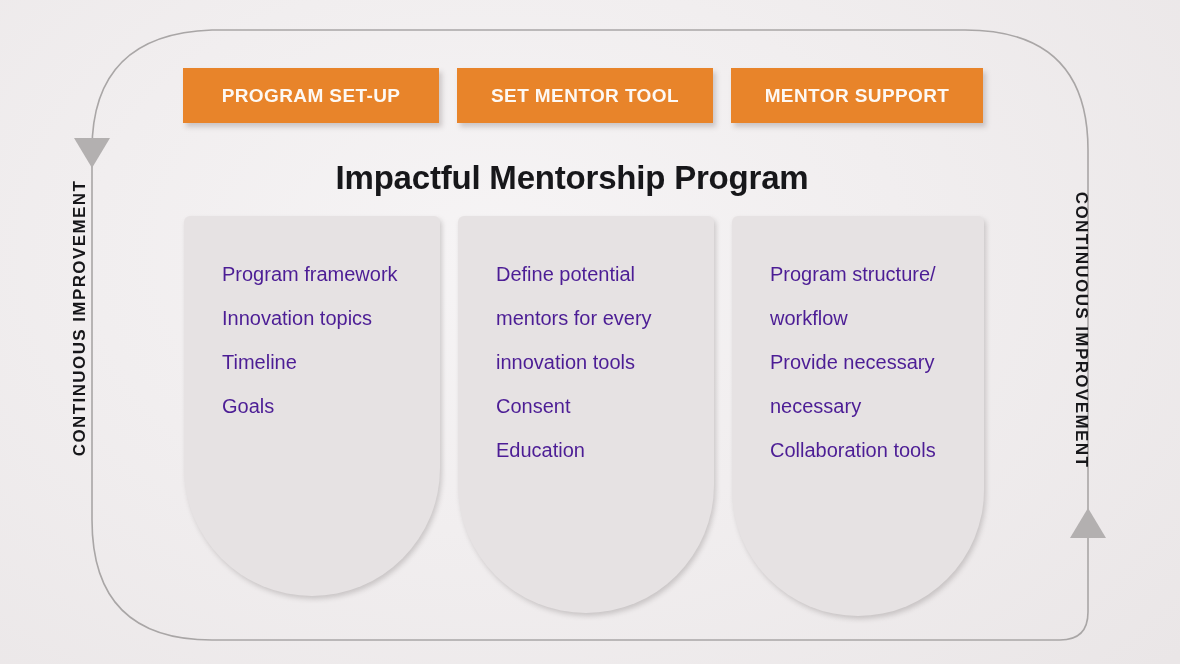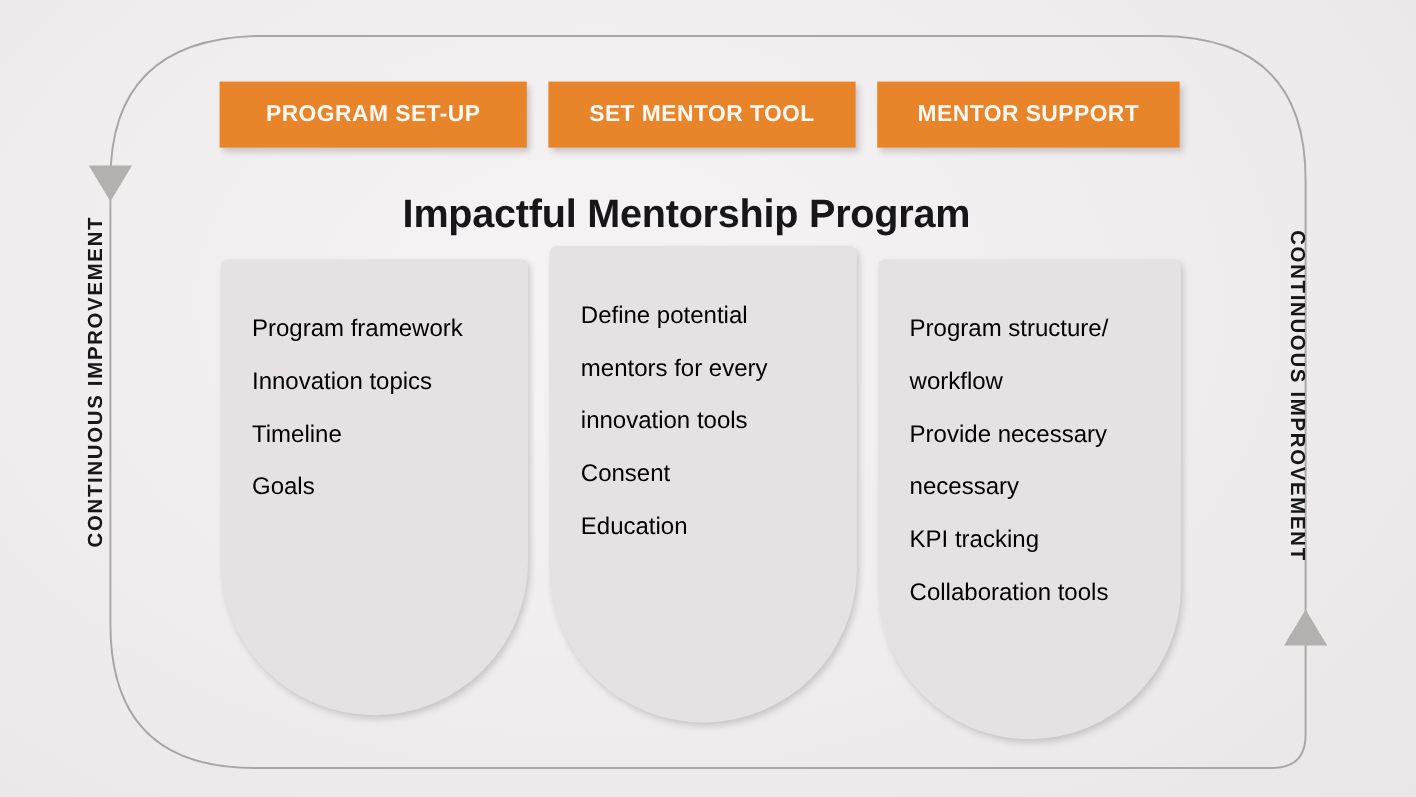--- a/index.html
+++ b/index.html
@@ -79,28 +79,29 @@
   
   .card {
     position: absolute;
     background: #e6e2e3;
     border-radius: 6px 6px 128px 128px;
     box-shadow: 2px 3px 5px rgba(125,118,118,0.33);
     box-sizing: border-box;
     padding: 36px 0 0 26px;
   }
   .card-0 { left: 184px; top: 216px; width: 256px; height: 380px; }
-  .card-1 { left: 458px; top: 205px; width: 256px; height: 397px; }
+  .card-1 { left: 458px; top: 216px; width: 256px; height: 397px; }
   .card-2 { left: 732px; top: 216px; width: 252px; height: 400px; }
 
   .card-line {
     font-size: 20px;
-    color: #000000;
+    color: #4c1d95;
     line-height: 44px;
     white-space: nowrap;
+    margin-left: 12px;
   }
 
   
   .side-label {
     position: absolute;
     font-size: 17px;
     font-weight: bold;
     color: #17171a;
     letter-spacing: 1.4px;
     white-space: nowrap;
@@ -167,20 +168,19 @@
     <div class="card-line">innovation tools</div>
     <div class="card-line">Consent</div>
     <div class="card-line">Education</div>
   </div>
 
   <div class="card card-2">
     <div class="card-line">Program structure/</div>
     <div class="card-line">workflow</div>
     <div class="card-line">Provide necessary</div>
     <div class="card-line">necessary</div>
-    <div class="card-line">KPI tracking</div>
     <div class="card-line">Collaboration tools</div>
   </div>
 
   <div class="side-label side-left">CONTINUOUS IMPROVEMENT</div>
   <div class="side-label side-right">CONTINUOUS IMPROVEMENT</div>
 
 </div>
 
 </body></html>

